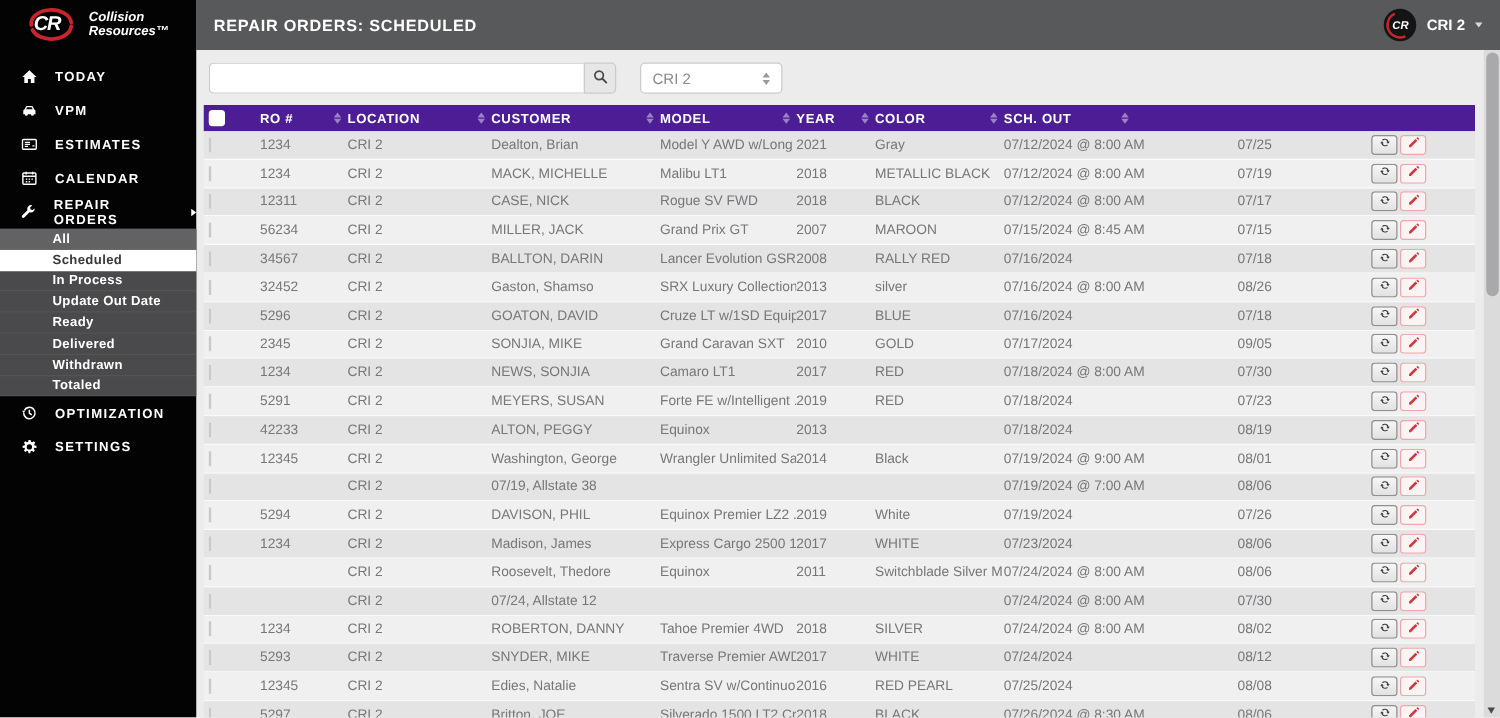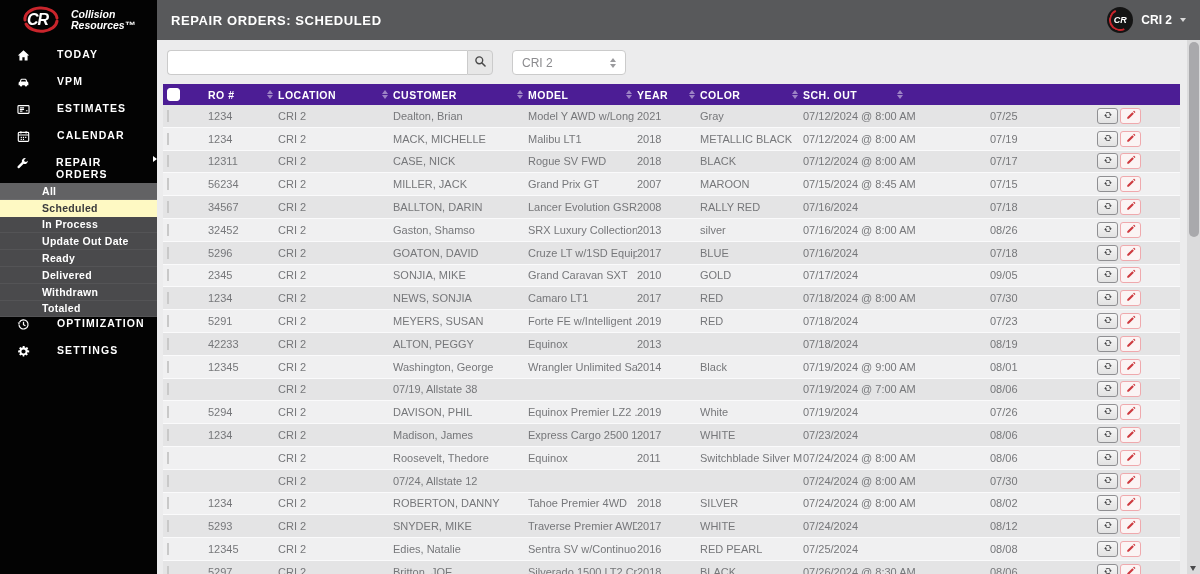--- a/index.html
+++ b/index.html
@@ -7,30 +7,30 @@
   body { font-family:"Liberation Sans", sans-serif; background:#ECECED; position:relative; }
 
   
   .sidebar { position:absolute; left:0; top:0; width:157px; height:574px; background:#030303; z-index:3; }
   .logo { height:40px; display:flex; align-items:center; padding-left:18px; gap:7px; }
   .emblem { position:relative; width:46px; height:30px; flex:0 0 auto; }
   .emblem svg { position:absolute; left:0; top:0; }
   .emblem-cr { position:absolute; left:9px; top:6px; color:#fff; font-style:italic; font-weight:bold; font-size:16px; letter-spacing:-1px; }
   .brand-text { color:#fff; font-style:italic; font-weight:bold; font-size:10.5px; line-height:11px; }
   .nav { margin-top:8px; }
-  .nav-item { height:27px; display:flex; padding-left:16px; gap:27px; color:#fff;
+  .nav-item { height:27px; display:flex; align-items:center; padding-left:16px; gap:14px; color:#fff;
               font-size:10.5px; font-weight:bold; letter-spacing:1.1px; cursor:pointer; }
   .nav-item .ico { width:14px; height:14px; display:inline-flex; align-items:center; justify-content:center; color:#fff; }
   .nav-item .ico svg { width:13px; height:13px; }
   .caret-right { width:0; height:0; border-left:4px solid #fff; border-top:3.5px solid transparent; border-bottom:3.5px solid transparent; margin-left:5px; }
   .submenu { background:#4A4A4C; }
   .subitem { height:16.8px; display:flex; align-items:center; padding-left:42px; color:#fff;
              font-size:10.5px; font-weight:bold; letter-spacing:.3px; border-bottom:1px solid rgba(255,255,255,.06); cursor:pointer; }
   .subitem.first { background:#626264; }
-  .subitem.active { background:#fef9c3; color:#3a3a3c; }
+  .subitem.active { background:#ffffff; color:#3a3a3c; }
 
   
   .topbar { position:absolute; left:157px; top:0; width:1043px; height:40px; background:#58595B;
             display:flex; align-items:center; justify-content:space-between; padding:0 14px 0 14px; z-index:2; }
   .page-title { color:#fff; font-weight:bold; font-size:13px; letter-spacing:.6px; }
   .account { display:flex; align-items:center; gap:8px; cursor:pointer; }
   .avatar { width:26px; height:26px; border-radius:50%; background:#141414; position:relative;
             display:flex; align-items:center; justify-content:center; overflow:hidden; }
   .avatar::before { content:""; position:absolute; inset:2px; border-radius:50%; border:2px solid transparent;
                     border-left-color:#C9252C; border-bottom-color:#C9252C; transform:rotate(20deg); }

